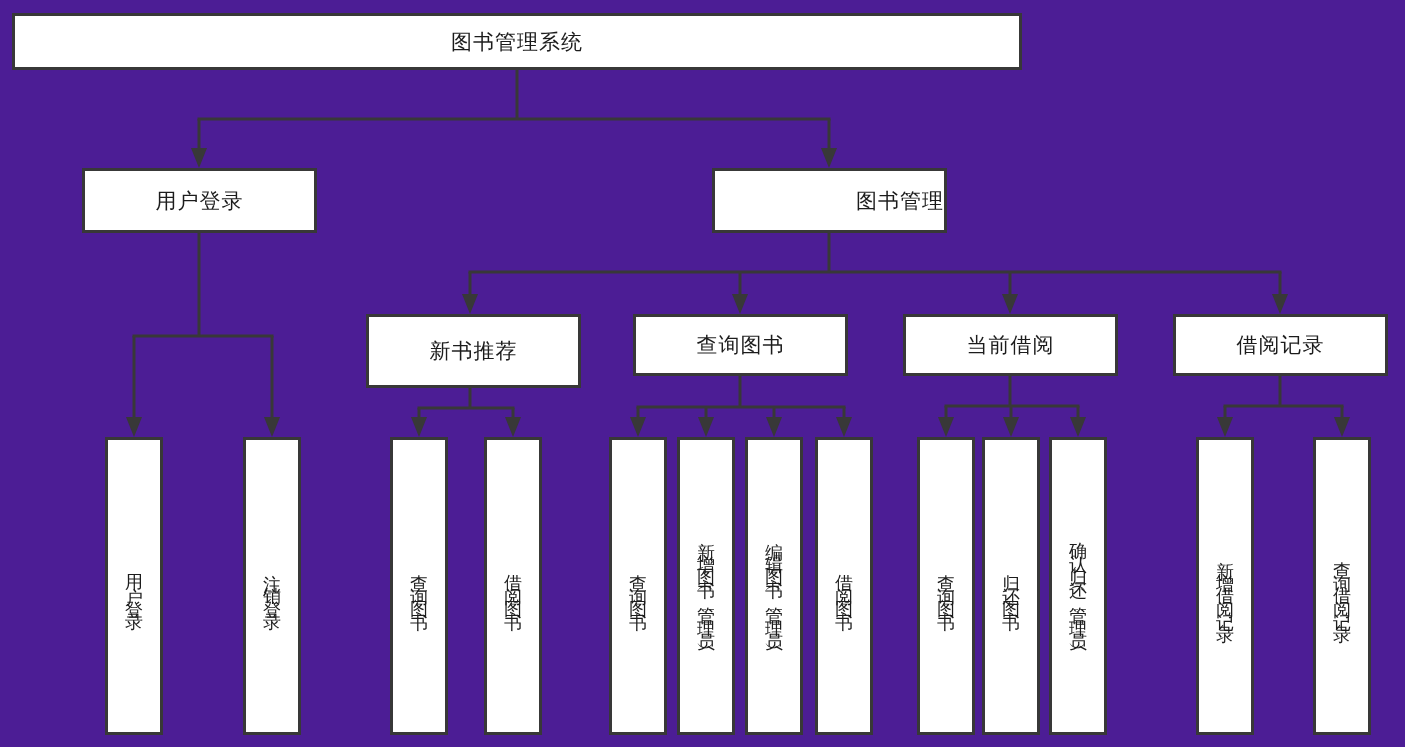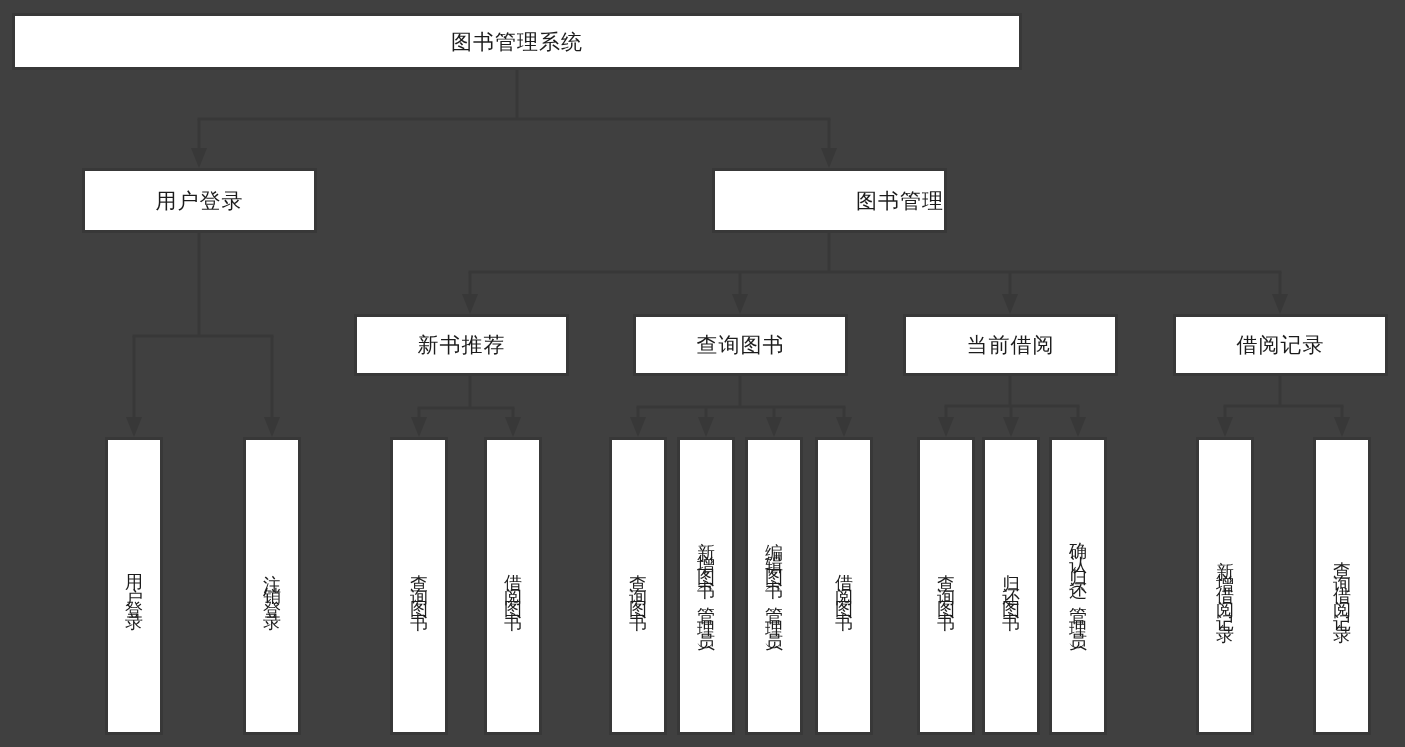--- a/index.html
+++ b/index.html
@@ -5,21 +5,21 @@
   html, body {
     margin: 0;
     padding: 0;
     background: #ffffff;
     font-family: "Liberation Sans", sans-serif;
   }
   .stage {
     position: relative;
     width: 1405px;
     height: 747px;
-    background: #404040;
+    background: #4c1d95;
     overflow: hidden;
   }
   .connectors {
     position: absolute;
     left: 0;
     top: 0;
     width: 1405px;
     height: 747px;
   }
   .box {
@@ -133,21 +133,21 @@
     <span>图书管理系统</span>
   </div>
 
   <div class="box h" style="left:82px; top:168px; width:235px; height:65px;">
     <span>用户登录</span>
   </div>
   <div class="box h" style="left:712px; top:168px; width:235px; height:65px;justify-content:flex-end;">
     <span>图书管理</span>
   </div>
 
-  <div class="box h" style="left:354px; top:314px; width:215px; height:62px;">
+  <div class="box h" style="left:366px; top:314px; width:215px; height:74px;">
     <span>新书推荐</span>
   </div>
   <div class="box h" style="left:633px; top:314px; width:215px; height:62px;">
     <span>查询图书</span>
   </div>
   <div class="box h" style="left:903px; top:314px; width:215px; height:62px;">
     <span>当前借阅</span>
   </div>
   <div class="box h" style="left:1173px; top:314px; width:215px; height:62px;">
     <span>借阅记录</span>

